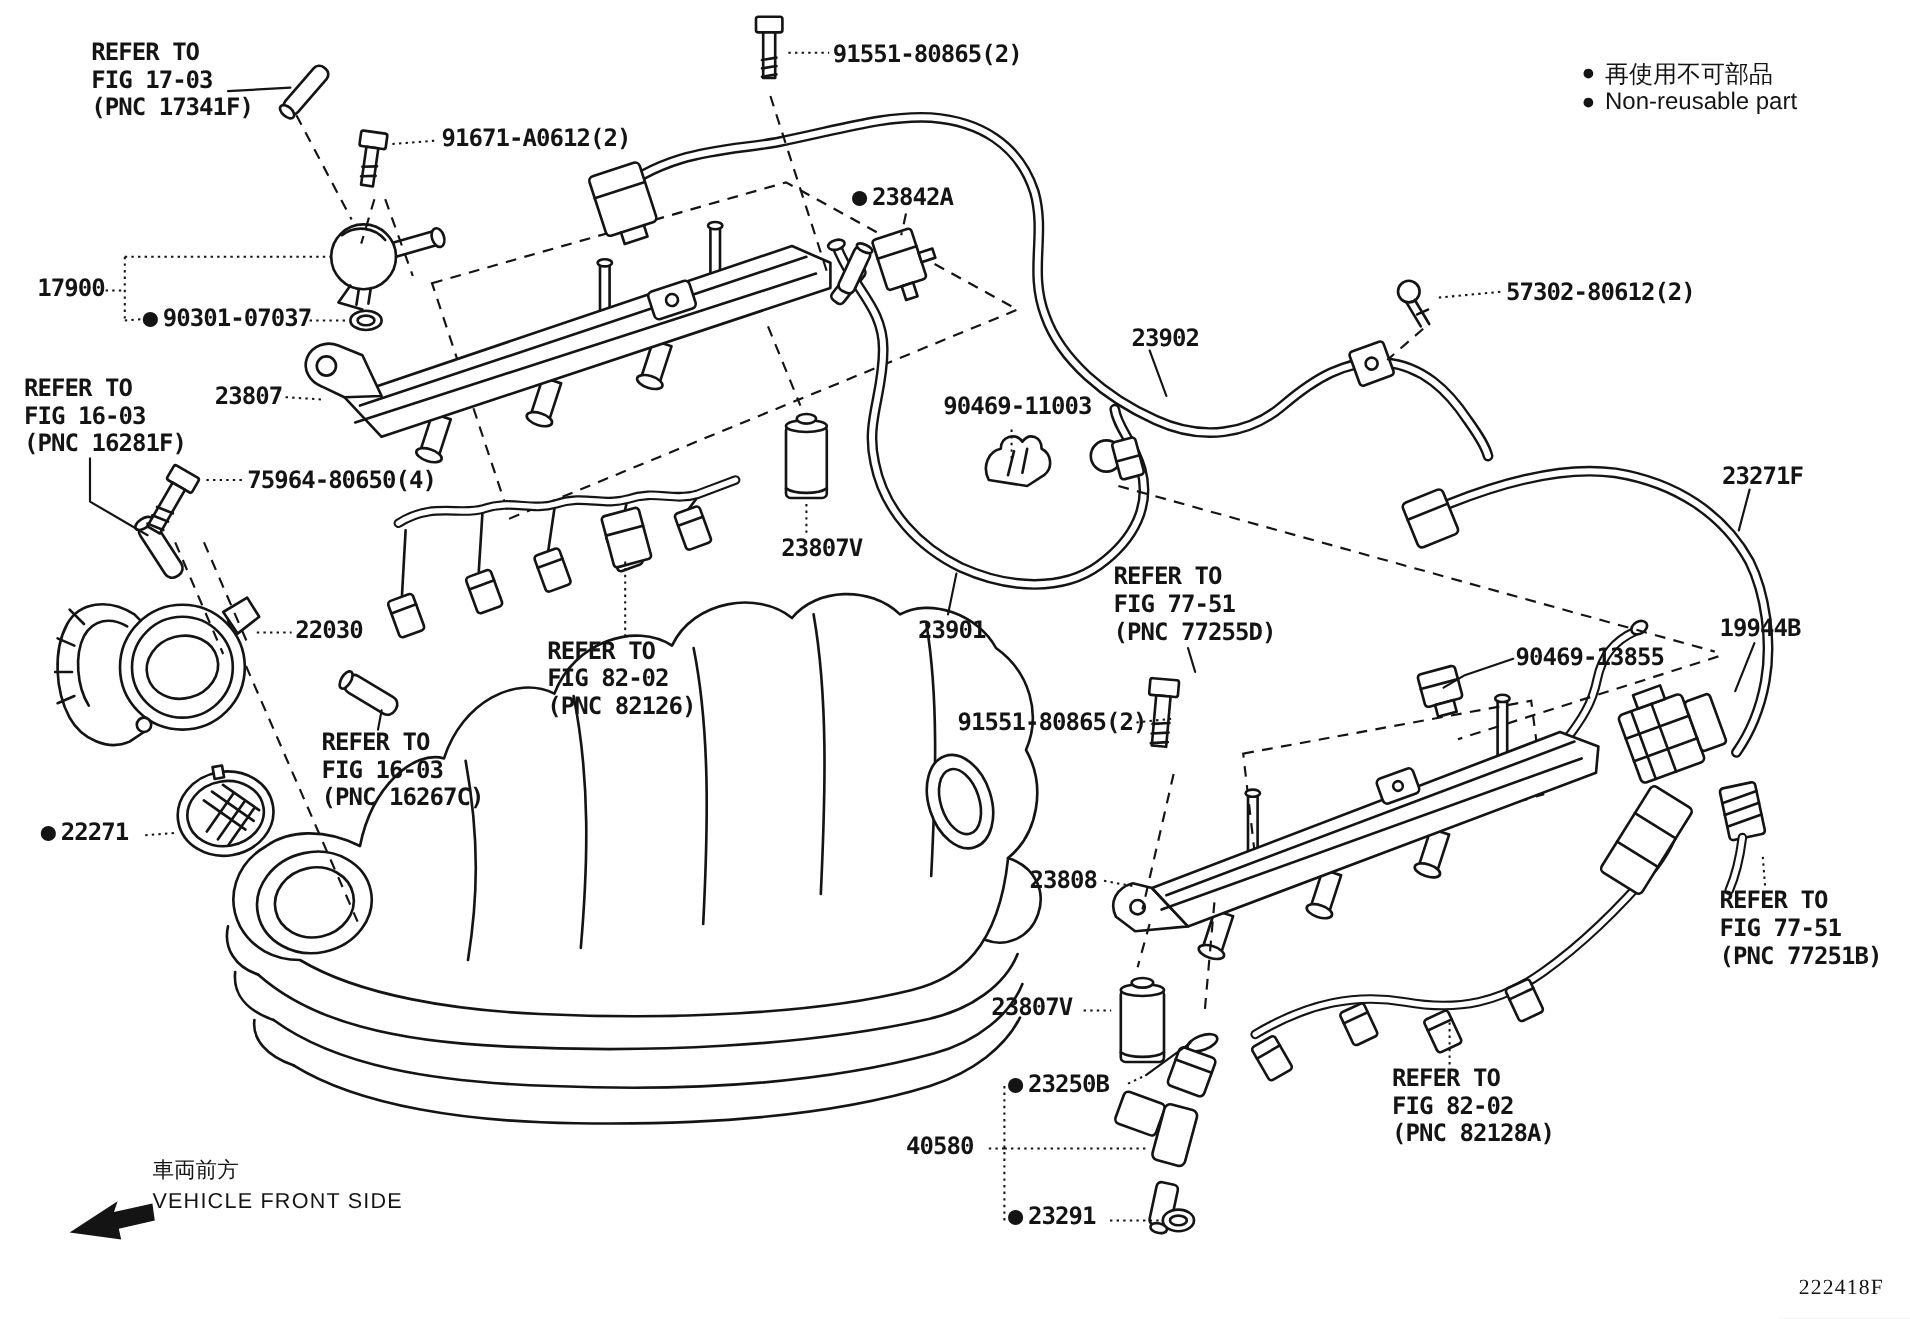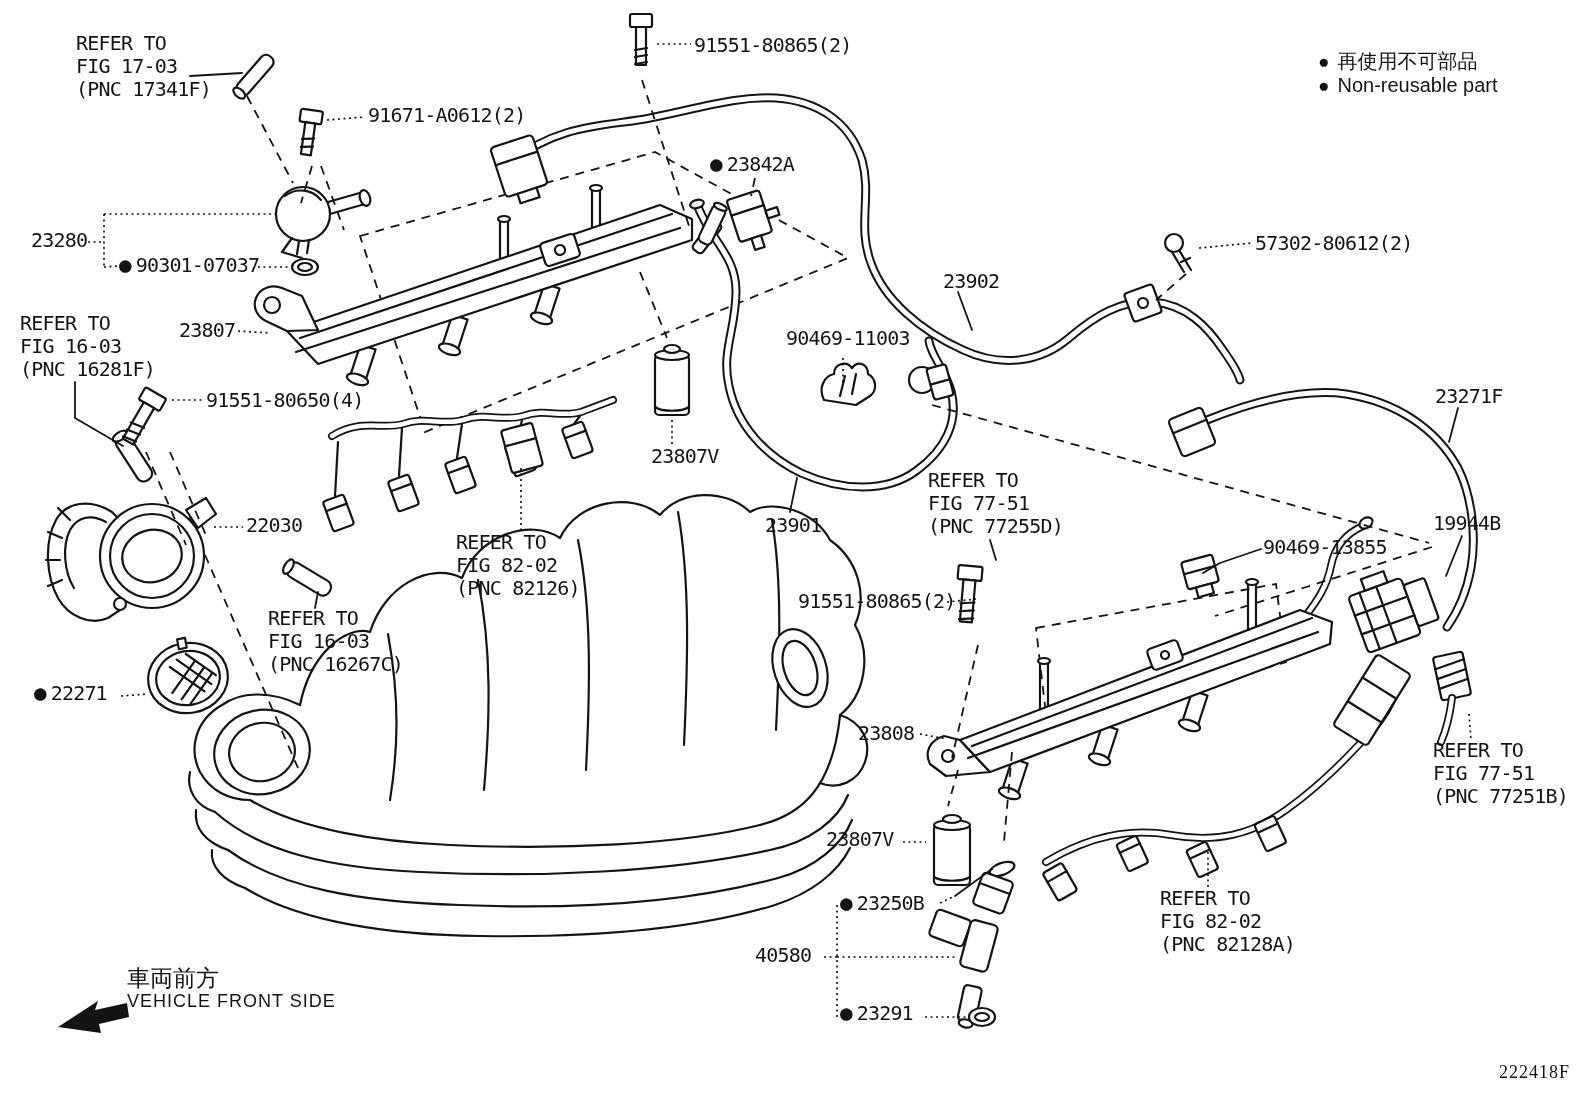--- a/index.html
+++ b/index.html
@@ -1,27 +1,27 @@
 <!DOCTYPE html>
 <html><head>
 <meta charset="utf-8">
 <style>
   html,body{margin:0;padding:0;background:#e8e8e8}
   .stage{position:relative;width:1592px;height:1099px;background:#ffffff;overflow:hidden;
          font-family:"DejaVu Sans Mono",monospace;color:#141414}
   .stage svg{position:absolute;left:0;top:0}
-  .callout{position:absolute;font-weight:normal;font-size:20px;line-height:23px;
+  .callout{position:absolute;font-weight:bold;font-size:20px;line-height:23px;
            letter-spacing:-0.8px;white-space:pre-line;color:#141414}
   .w-b{display:flex;align-items:flex-start;gap:4px;white-space:nowrap}
   .bullet{font-size:21px;line-height:23px;letter-spacing:0}
   .legend-line{position:absolute;display:flex;align-items:center;gap:8px;
                font-family:"Liberation Sans","DejaVu Sans",sans-serif;font-size:20px;color:#141414}
   .legend-line .bullet{font-size:19px}
   .front-jp{position:absolute;font-family:Liberation Sans, sans-serif;
-            font-size:23px;color:#141414}
+            font-size:18px;color:#141414}
   .front-en{position:absolute;font-family:"Liberation Sans","DejaVu Sans",sans-serif;
             font-size:18px;letter-spacing:1px;color:#141414}
   .fig-code{position:absolute;font-family:Liberation Serif, serif;
             font-size:18px;letter-spacing:1px;color:#141414}
   
   .ln{fill:none;stroke:#141414;stroke-width:2.2;stroke-linecap:round;stroke-linejoin:round}
   .fw{fill:#ffffff;stroke:#141414;stroke-width:2.2;stroke-linejoin:round}
   .dash{fill:none;stroke:#141414;stroke-width:1.8;stroke-dasharray:9 7}
   .dot{fill:none;stroke:#141414;stroke-width:1.7;stroke-dasharray:2 3.5}
   .hO{fill:none;stroke:#141414;stroke-width:9;stroke-linecap:round}
@@ -403,30 +403,30 @@
 
   <div class="callout" style="left:76px;top:32px">REFER TO
 FIG 17-03
 (PNC 17341F)</div>
   <div class="callout" style="left:368px;top:104px">91671-A0612(2)</div>
   <div class="callout" style="left:694px;top:34px">91551-80865(2)</div>
   <div class="callout w-b" style="left:710px;top:153px">
     <span class="bullet">●</span>
       <span>23842A</span>
   </div>
-  <div class="callout" style="left:31px;top:229px">23280</div>
+  <div class="callout" style="left:31px;top:229px">17900</div>
   <div class="callout w-b" style="left:119px;top:254px">
     <span class="bullet">●</span>
       <span>90301-07037</span>
   </div>
   <div class="callout" style="left:179px;top:319px">23807</div>
   <div class="callout" style="left:20px;top:312px">REFER TO
 FIG 16-03
 (PNC 16281F)</div>
-  <div class="callout" style="left:206px;top:389px">91551-80650(4)</div>
+  <div class="callout" style="left:206px;top:389px">75964-80650(4)</div>
   <div class="callout" style="left:246px;top:514px">22030</div>
   <div class="callout" style="left:456px;top:531px">REFER TO
 FIG 82-02
 (PNC 82126)</div>
   <div class="callout" style="left:651px;top:445px">23807V</div>
   <div class="callout" style="left:786px;top:327px">90469-11003</div>
   <div class="callout" style="left:765px;top:514px">23901</div>
   <div class="callout" style="left:943px;top:270px">23902</div>
   <div class="callout" style="left:928px;top:469px">REFER TO
 FIG 77-51

